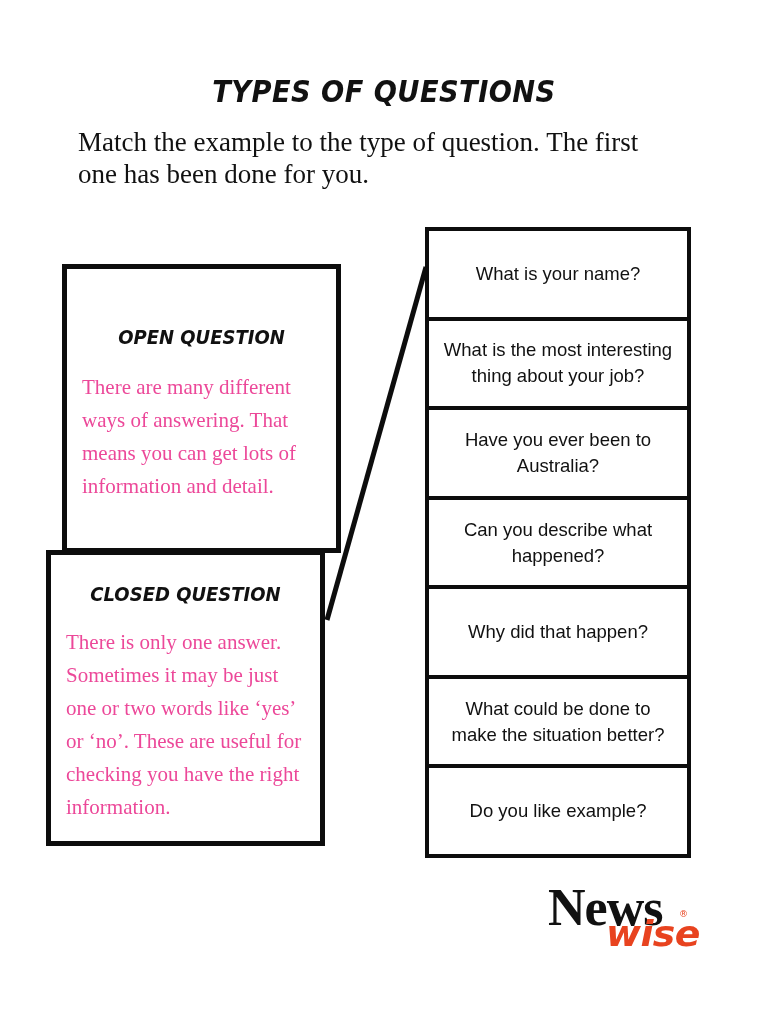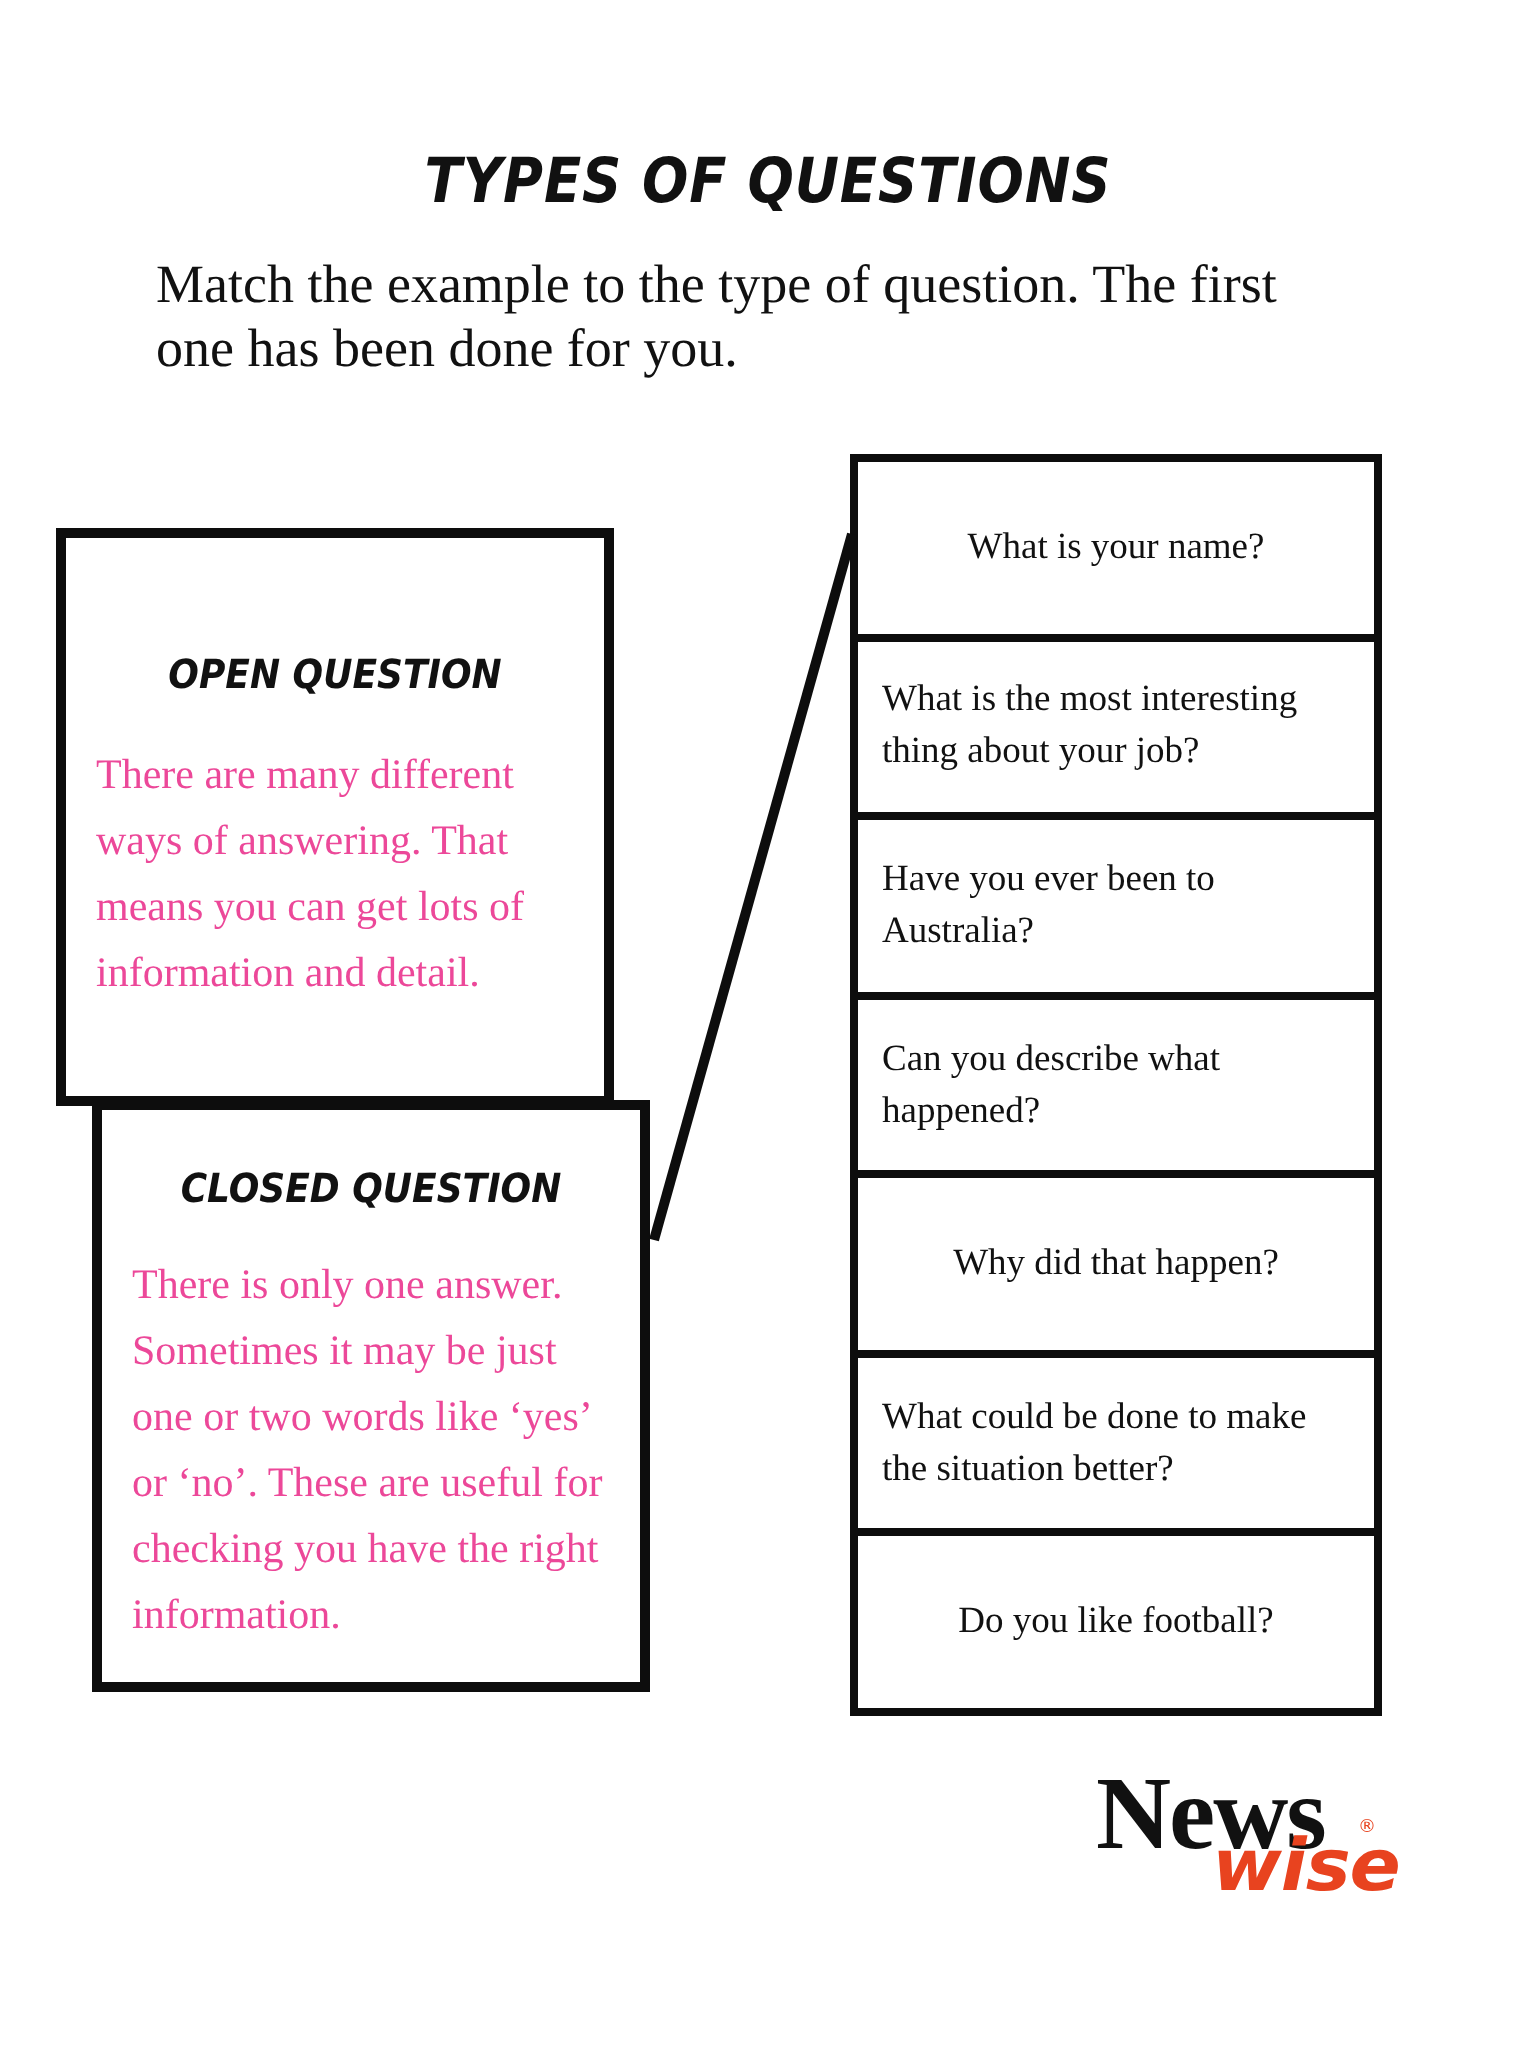--- a/index.html
+++ b/index.html
@@ -55,21 +55,21 @@
 
   
   .def-box {
     position: absolute;
     box-sizing: border-box;
     border: 5px solid #0d0d0d;
     background: #ffffff;
     padding: 0 12px;
   }
   .def-box.open-box {
-    left: 28px;
+    left: 62px;
     top: 264px;
     width: 279px;
     height: 289px;
   }
   .def-box.closed-box {
     left: 46px;
     top: 550px;
     width: 279px;
     height: 296px;
   }
@@ -108,22 +108,23 @@
     display: flex;
     flex-direction: column;
   }
   .question-cell {
     flex: 1 1 0;
     box-sizing: border-box;
     border-bottom: 4px solid #0d0d0d;
     display: flex;
     align-items: center;
     justify-content: center;
+    text-align: center;
     padding: 0 12px;
-    font-family: Liberation Serif, serif;
+    font-family: Liberation Sans, sans-serif;
     font-size: 18.5px;
     line-height: 26px;
     color: #111111;
   }
   .question-cell:last-child {
     border-bottom: none;
   }
 
   
   .connector-svg {
@@ -197,21 +198,21 @@
     <div class="def-body">There is only one answer. Sometimes it may be just one or two words like ‘yes’ or ‘no’. These are useful for checking you have the right information.</div>
   </div>
 
   <div class="question-list">
     <div class="question-cell">What is your name?</div>
     <div class="question-cell">What is the most interesting thing about your job?</div>
     <div class="question-cell">Have you ever been to Australia?</div>
     <div class="question-cell">Can you describe what happened?</div>
     <div class="question-cell">Why did that happen?</div>
     <div class="question-cell">What could be done to make the situation better?</div>
-    <div class="question-cell">Do you like football?</div>
+    <div class="question-cell">Do you like example?</div>
   </div>
 
   <svg class="connector-svg" viewBox="0 0 768 1024" xmlns="http://www.w3.org/2000/svg">
     <line id="match-line" x1="327" y1="620" x2="426" y2="267" stroke="#0d0d0d" stroke-width="5" stroke-linecap="butt"></line>
   </svg>
 
   <div class="logo">
     <div class="logo-news">News</div>
     <div class="logo-wise">wise</div>
     <div class="logo-reg">®</div>

